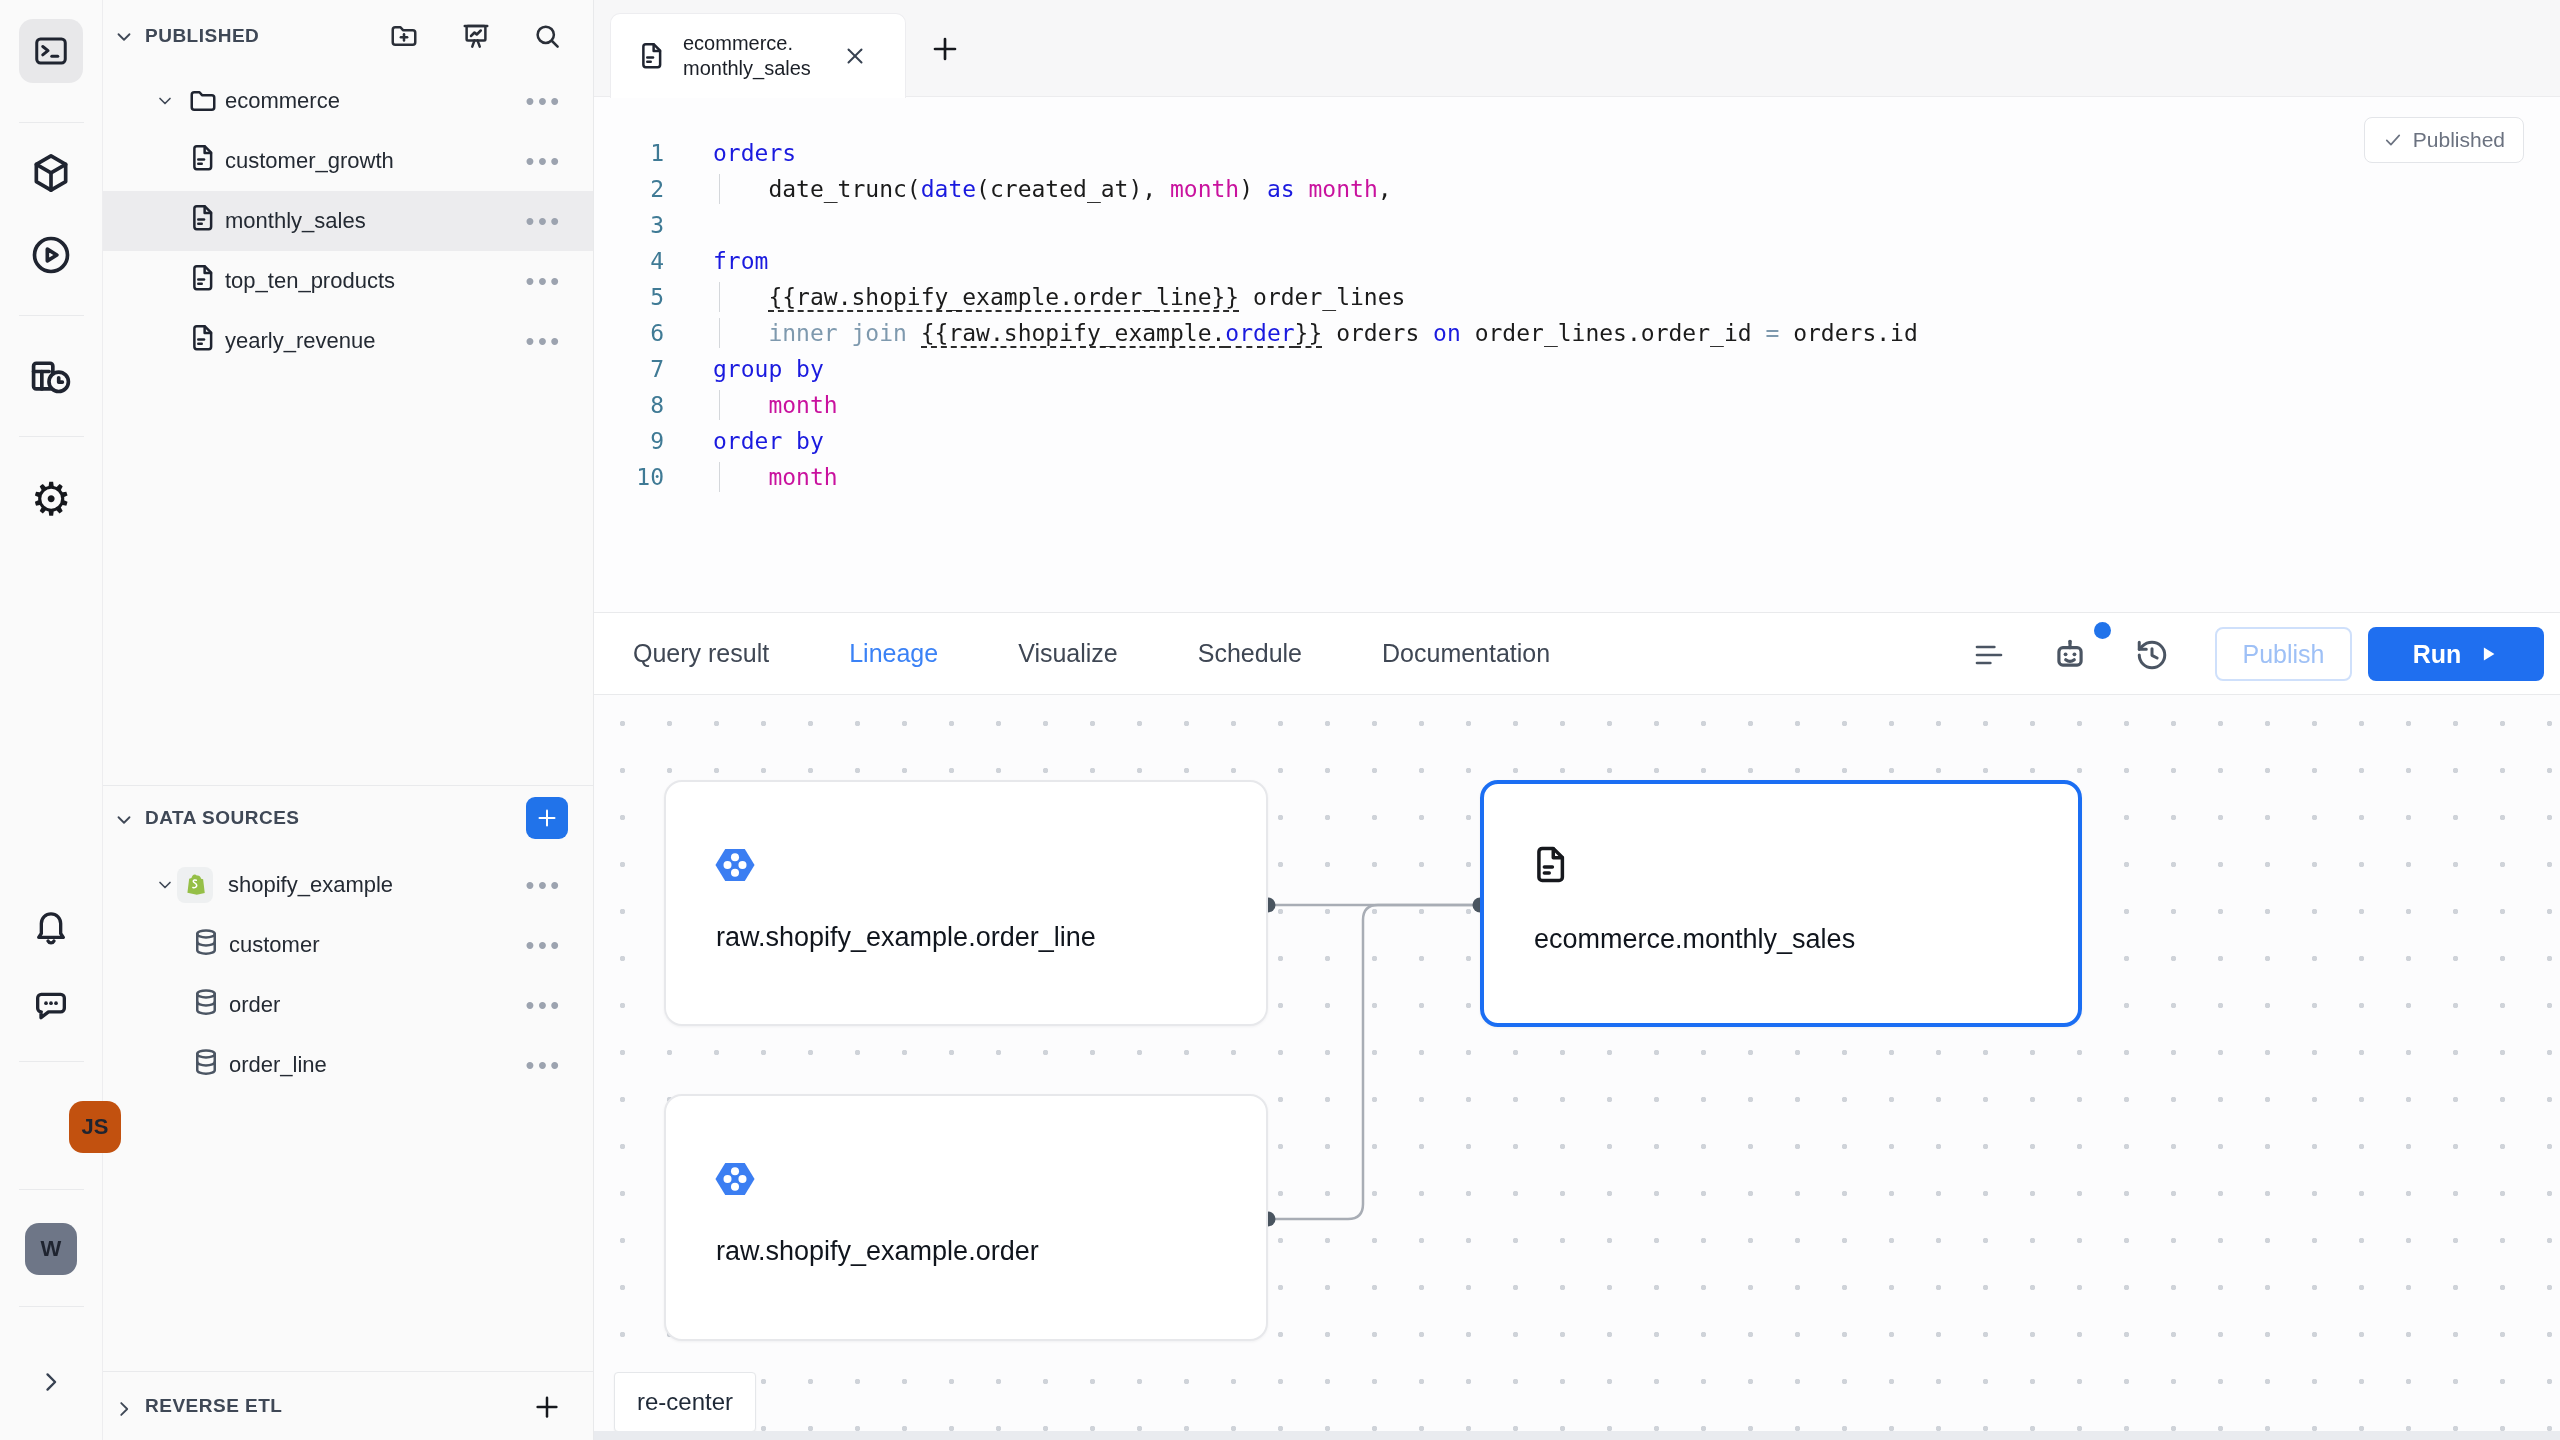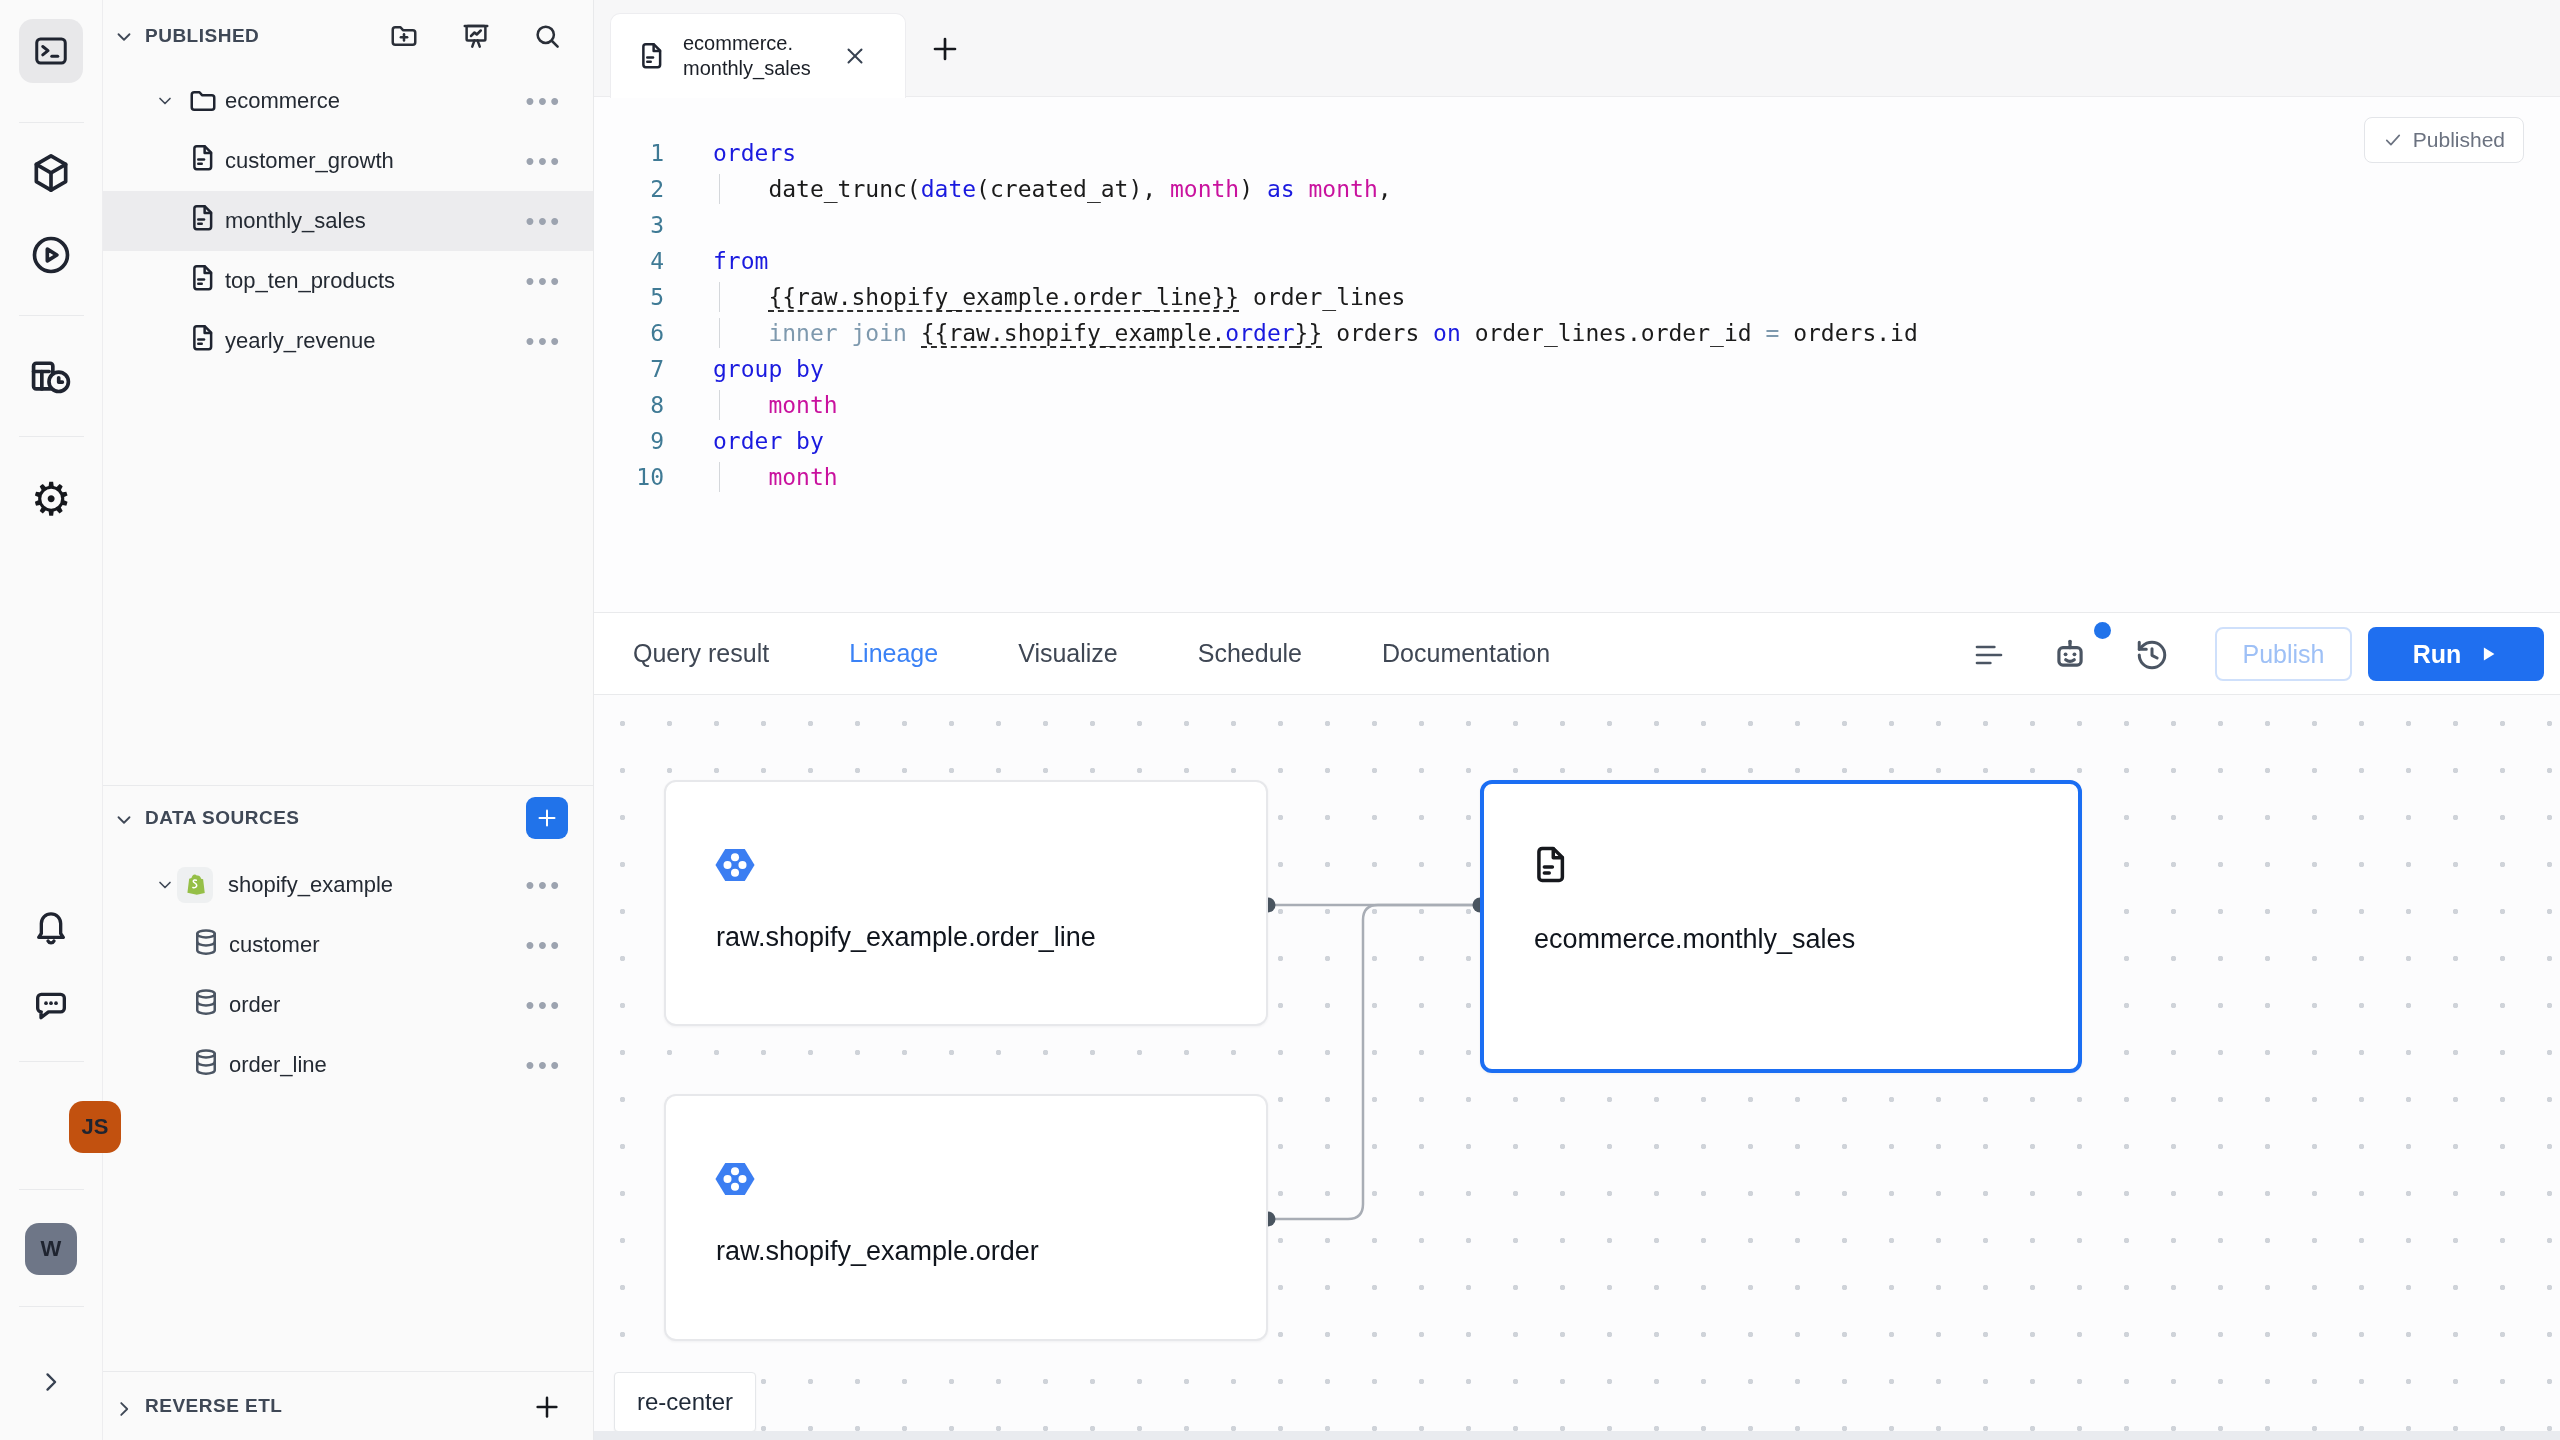--- a/index.html
+++ b/index.html
@@ -72,21 +72,21 @@
     border:2px solid #cfe0fb; border-radius:8px; background:#fff; color:#9ec0f6; font-size:25px;
     display:flex; align-items:center; justify-content:center; }
   .btn-run { position:absolute; left:1774px; top:14px; width:176px; height:54px;
     background:#1f6ff0; border:none; border-radius:8px; color:#fff; font-size:25px; font-weight:600;
     display:flex; align-items:center; justify-content:center; gap:16px; }
 
   .canvas { position:relative; height:745px; background-color:#fcfcfd;
     background-image:radial-gradient(circle, #cfd3d9 2.5px, transparent 3px);
     background-size:47px 47px; background-position:5px 5px; overflow:hidden; }
   .edges { position:absolute; left:0; top:0; pointer-events:none; }
-  .node { position:absolute; background:#fff; border:2px solid #e7e8eb; border-radius:12px;
+  .node { position:absolute; background:#fff; border:2px solid #e7e8eb; border-radius:18px;
     box-shadow:0 1px 3px rgba(16,24,40,.05); cursor:pointer; }
   .node.selected { border:4px solid #1b6ef3; }
   .nicon { position:absolute; left:46px; top:60px; }
   .nlabel { position:absolute; left:50px; top:140px; font-size:27px; color:#10151d; }
   .recenter { position:absolute; left:20px; top:677px; width:142px; height:60px; background:#fff;
     border:1px solid #e5e7ea; border-radius:4px; font-size:24px; color:#1f2937;
     display:flex; align-items:center; justify-content:center; box-shadow:0 1px 2px rgba(0,0,0,.05); }
   .hscroll { position:absolute; left:0; right:0; bottom:0; height:9px; background:#e9ebef; }
 </style>
 </head>
@@ -473,21 +473,21 @@
           <div class="node" style="left: 70px; top: 399px; width: 604px; height: 247px;">
             <span class="nicon"><svg width="46" height="46" viewBox="0 0 24 24" style="color:#16181d">
                 <polygon points="1.8,12 6.9,3.6 17.1,3.6 22.2,12 17.1,20.4 6.9,20.4" fill="#3b7ef2" stroke="none"></polygon>
                 <circle cx="12" cy="8" r="2.1" fill="#fff"></circle>
                 <circle cx="8.1" cy="12" r="2.1" fill="#fff"></circle>
                 <circle cx="15.9" cy="12" r="2.1" fill="#fff"></circle>
                 <circle cx="12" cy="16" r="2.1" fill="#fff"></circle>
               </svg></span>
     <span class="nlabel">raw.shopify_example.order</span>
           </div>
-          <div class="node selected" style="left: 886px; top: 85px; width: 602px; height: 293px;">
+          <div class="node selected" style="left: 886px; top: 85px; width: 602px; height: 247px;">
             <span class="nicon"><svg width="42" height="42" viewBox="0 0 24 24" style="color:#16181d">
                 <path d="M7 2.5h6.3l5.2 5.2V19a1.9 1.9 0 0 1-1.9 1.9H7A1.9 1.9 0 0 1 5.1 19V4.4A1.9 1.9 0 0 1 7 2.5z" stroke="currentColor" fill="none" stroke-width="2" stroke-linecap="round" stroke-linejoin="round"></path>
                 <polyline points="13.3,2.7 13.3,7.9 18.4,7.9" stroke="currentColor" fill="none" stroke-width="2" stroke-linecap="round" stroke-linejoin="round"></polyline>
                 <line x1="8.2" y1="13.2" x2="12.8" y2="13.2" stroke="currentColor" fill="none" stroke-width="2" stroke-linecap="round" stroke-linejoin="round"></line>
                 <line x1="8.2" y1="16.6" x2="11" y2="16.6" stroke="currentColor" fill="none" stroke-width="2" stroke-linecap="round" stroke-linejoin="round"></line>
               </svg></span>
     <span class="nlabel">ecommerce.monthly_sales</span>
           </div>
         </div>
       <div class="recenter">re-center</div>

